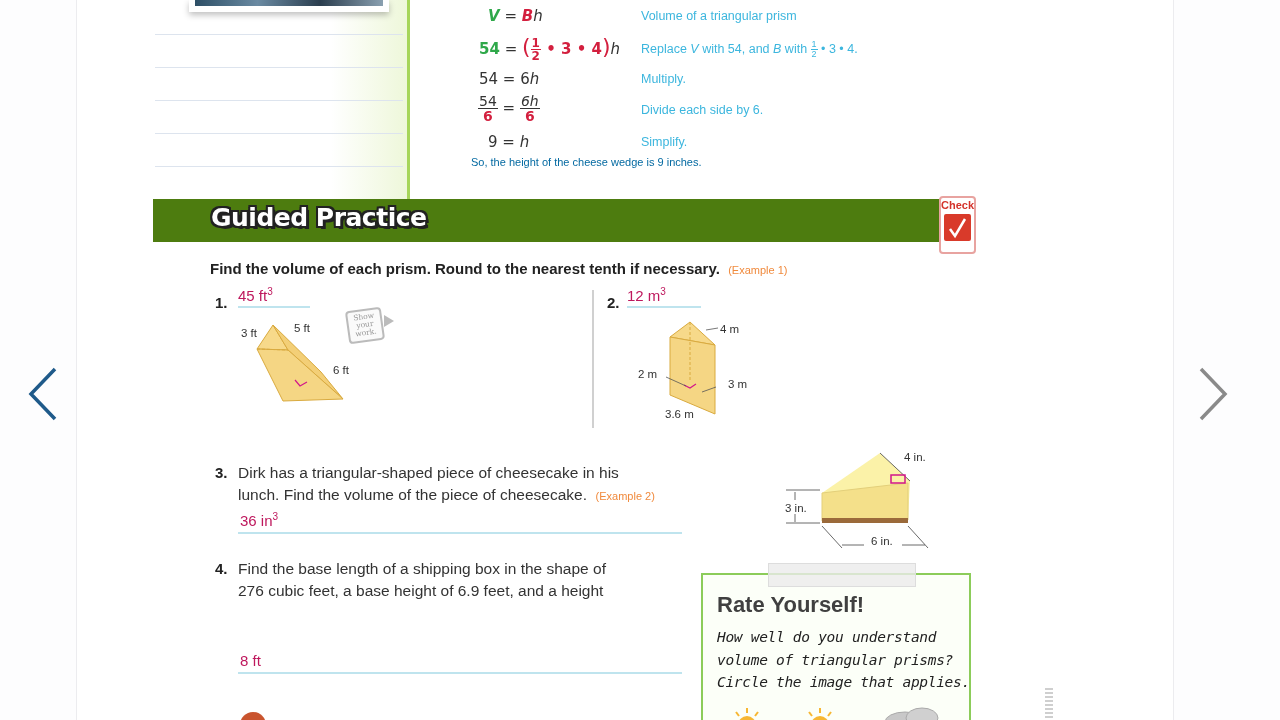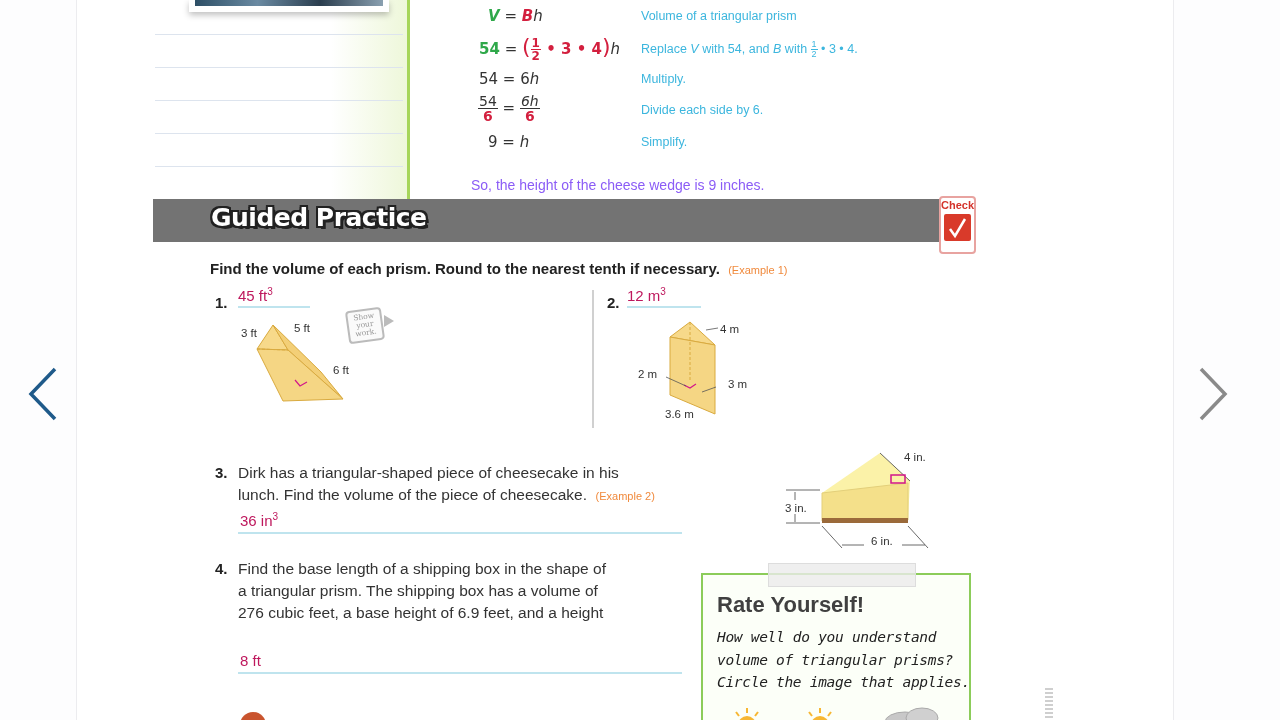--- a/index.html
+++ b/index.html
@@ -18,24 +18,24 @@
 
   
   .eq { position: absolute; font-family: "DejaVu Sans", sans-serif; font-size: 15px; color: #333; }
   .eq .g { color: #2fa84a; font-weight: bold; }
   .eq .r { color: #d31f3e; font-weight: bold; }
   .eq i { font-style: italic; }
   .frac { display: inline-block; vertical-align: middle; text-align: center; line-height: 1; font-size: 12px; }
   .frac span { display: block; padding: 0 1px; }
   .frac .num { border-bottom: 1px solid currentColor; }
   .expl { position: absolute; left: 641px; font-size: 12.5px; color: #3cb6de; }
-  .conclusion { position: absolute; left: 471px; top: 177px; font-size: 14px; color: #8b5cf6; }
+  .conclusion { position: absolute; left: 471px; top: 156px; font-size: 11px; color: #0369a1; }
 
   
-  .banner { position: absolute; left: 153px; top: 199px; width: 822px; height: 43px; background: #737373; }
+  .banner { position: absolute; left: 153px; top: 199px; width: 822px; height: 43px; background: #4d7c0f; }
   .banner-title { position: absolute; left: 58px; top: 4px; font-family: "DejaVu Sans", sans-serif; font-size: 25px; font-weight: bold; color: #fff; letter-spacing: -0.5px;
     text-shadow: -2px 0 #222, 2px 0 #222, 0 -2px #222, 0 2px #222, -2px -2px #222, 2px 2px #222, -2px 2px #222, 2px -2px #222, 3px 3px #222; }
   .check-badge { position: absolute; left: 939px; top: 196px; width: 37px; height: 58px; background: #fff; border: 2px solid #e8a3a0; border-radius: 4px; cursor: pointer; }
   .check-badge .lbl { position: absolute; top: 1px; left: 0; right: 0; text-align: center; font-size: 11px; font-weight: bold; color: #d4332b; font-family: "Liberation Sans Narrow", "Liberation Sans", sans-serif; }
   .check-badge .box { position: absolute; left: 3px; top: 16px; width: 27px; height: 27px; background: #d93a2a; border-radius: 2px; }
 
   .instr { position: absolute; left: 210px; top: 260px; font-size: 15px; font-weight: bold; color: #222; }
   .ref { font-size: 11px; color: #f08a3d; font-weight: normal; font-family: "Liberation Sans", sans-serif; }
 
   .num-label { position: absolute; font-size: 15px; font-weight: bold; color: #222; }
@@ -196,21 +196,20 @@
     <line x1="62" y1="97" x2="84" y2="97" stroke="#444" stroke-width="0.8"></line>
     <line x1="122" y1="97" x2="145" y2="97" stroke="#444" stroke-width="0.8"></line>
   </svg>
   <div class="dim" style="left:904px; top:451px;">4 in.</div>
   <div class="dim" style="left:785px; top:502px;">3 in.</div>
   <div class="dim" style="left:871px; top:535px;">6 in.</div>
 
   <div class="num-label" style="left:215px; top:560px;">4.</div>
   <div class="q-text" style="top:558px;">
     <div>Find the base length of a shipping box in the shape of</div>
-    <div>a triangular prism. The shipping box has a volume of</div>
     <div>276 cubic feet, a base height of 6.9 feet, and a height</div>
   </div>
   <div class="answer" style="left:240px; top:652px;">8 ft</div>
   <div class="ans-line" style="left:238px; top:672px; width:444px;"></div>
 
   <div class="rate-box"></div>
   <div class="rate-tape"></div>
   <div class="rate-title">Rate Yourself!</div>
   <div class="rate-text">
     <div>How well do you understand</div>

